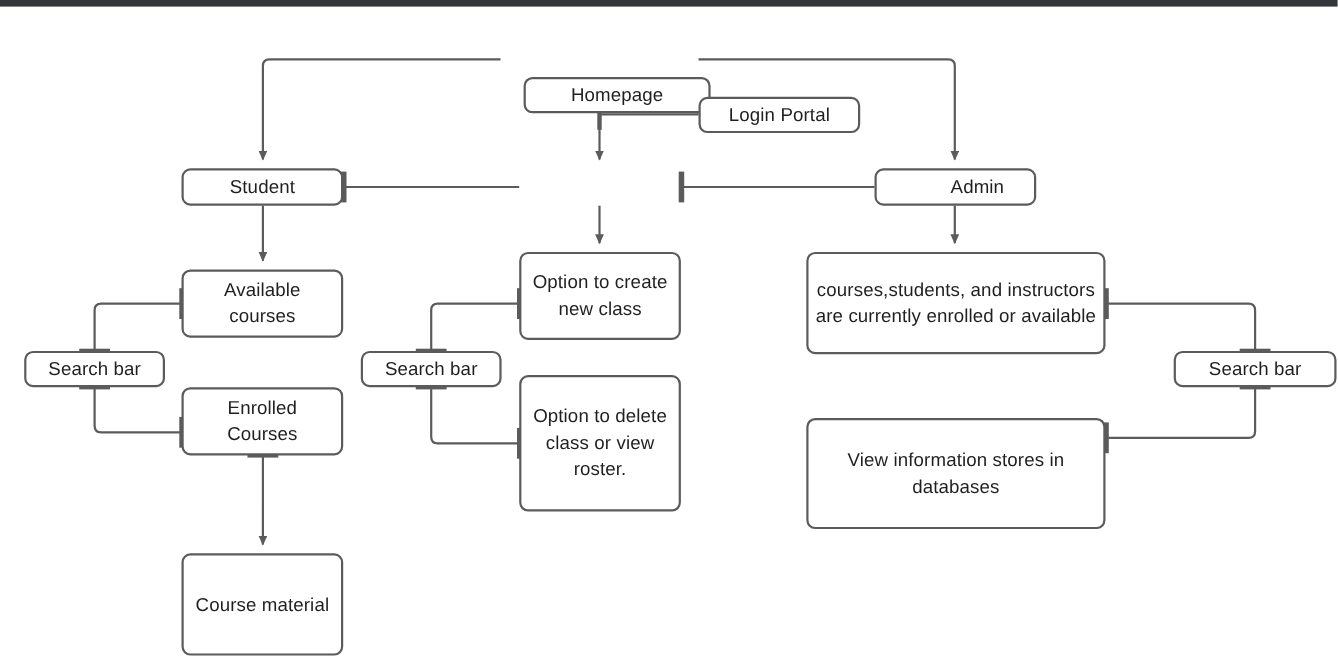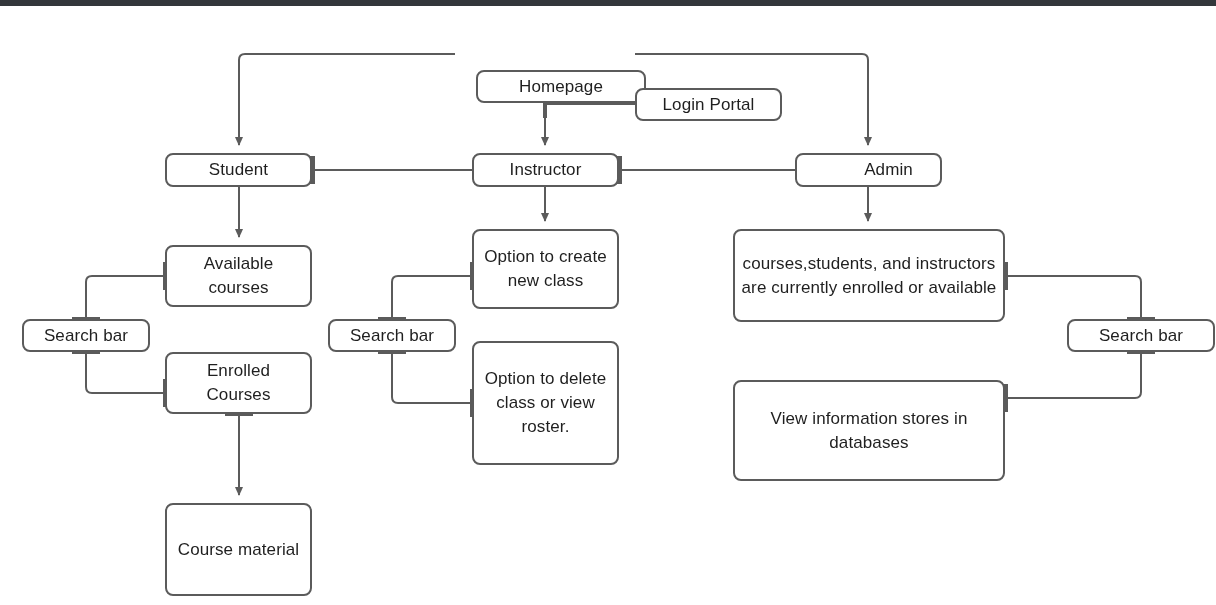--- a/index.html
+++ b/index.html
@@ -126,23 +126,20 @@
   </div>
 
   <div class="node" style="left:165px; top:153px; width:147px; height:34px;">
     <span>Student</span>
   </div>
 
   <div class="node" style="left:635px; top:88px; width:147px; height:33px;">
     <span>Login Portal</span>
   </div>
 
-  <div class="node" style="left:472px; top:153px; width:147px; height:34px;">
-    <span>Instructor</span>
-  </div>
 
   <div class="node" style="left:795px; top:153px; width:147px; height:34px;padding-left:40px;">
     <span>Admin</span>
   </div>
 
   <div class="node" style="left:165px; top:245px; width:147px; height:62px;">
     <span>Available courses</span>
   </div>
 
   <div class="node" style="left:22px; top:319px; width:128px; height:33px;">

